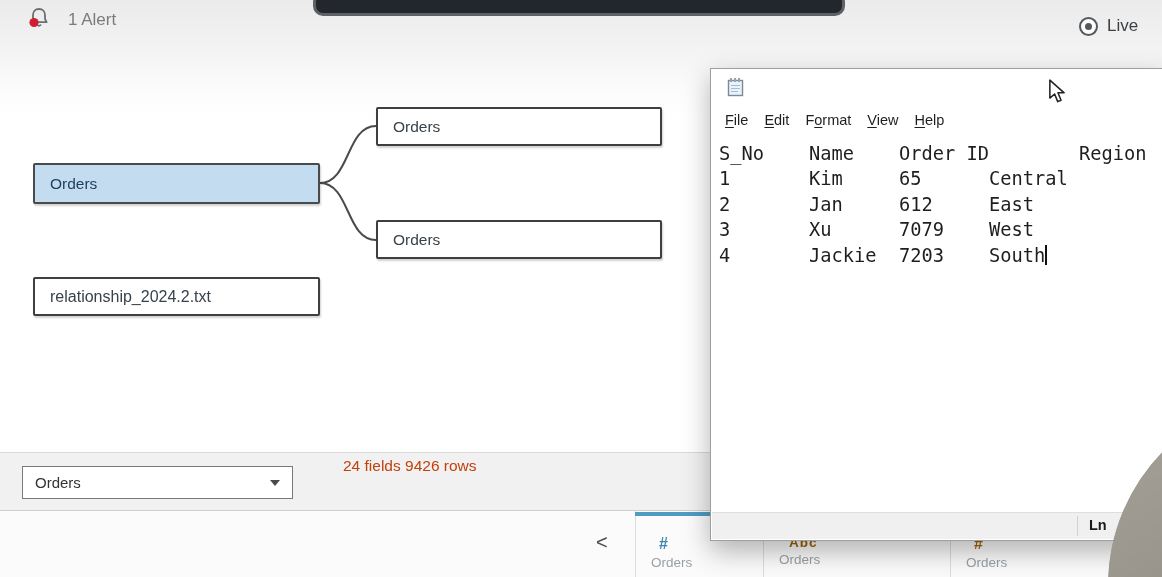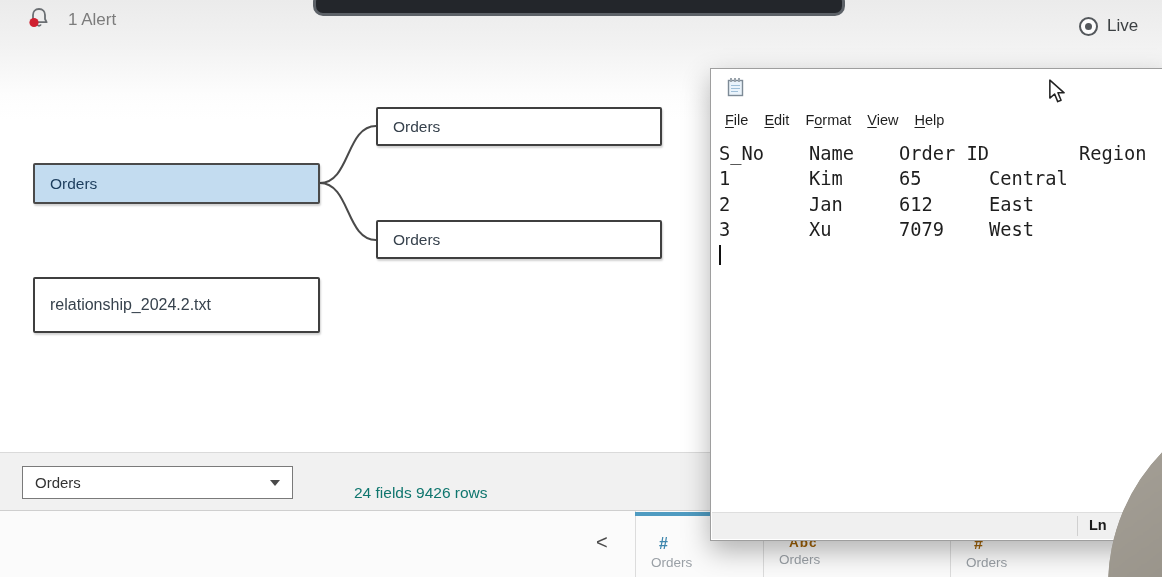--- a/index.html
+++ b/index.html
@@ -20,32 +20,32 @@
   .radio .dot{width:7px;height:7px;border-radius:50%;background:#54585c;}
   .live-label{font-size:17px;color:#3c4043;}
   
   .tbox{position:absolute;display:flex;align-items:center;font-size:15.5px;color:#37424d;
     background:#fff;border:2px solid #3f3f3f;border-radius:2px;
     box-shadow:1px 2px 2px rgba(0,0,0,0.18);padding-left:15px;box-sizing:border-box;z-index:2;}
   .tbox.primary{background:#c3dcf0;border-color:#4a4a4a;color:#1c3d5d;}
   .box-orders{left:33px;top:163px;width:287px;height:41px;}
   .box-returns{left:376px;top:107px;width:286px;height:39px;}
   .box-users{left:376px;top:220px;width:286px;height:39px;}
-  .box-file{left:33px;top:277px;width:287px;height:56px;font-size:16px;}
+  .box-file{left:33px;top:277px;width:287px;height:39px;font-size:16px;}
   .connectors{position:absolute;left:318px;top:105px;z-index:1;}
   
   .meta-bar{position:absolute;left:0;top:452px;width:1162px;height:59px;background:#f1f1f1;
     border-top:1px solid #dadada;border-bottom:1px solid #cfcfcf;box-sizing:border-box;z-index:2;}
   .table-select{position:absolute;left:22px;top:13px;width:271px;height:33px;background:#fff;
     border:1px solid #7a7a7a;box-sizing:border-box;display:flex;align-items:center;
     padding:0 12px;font-size:15px;color:#333;cursor:default;}
   .table-select .grow{flex:1;}
   .select-caret{width:0;height:0;border-left:5px solid transparent;border-right:5px solid transparent;
     border-top:6px solid #4a4a4a;}
-  .row-summary{position:absolute;left:343px;top:31px;font-size:15.5px;color:#0f766e;margin-left:11px;}
+  .row-summary{position:absolute;left:343px;top:4px;font-size:15.5px;color:#c2410c;}
   
   .grid-strip{position:absolute;left:0;top:511px;width:1162px;height:66px;background:#fbfbfb;z-index:2;}
   .col-sep{position:absolute;top:0;width:1px;height:66px;background:#dcdcdc;}
   .sel-line{position:absolute;left:635px;top:1px;width:128px;height:4px;background:#4f9bc1;}
   .chev{position:absolute;left:596px;top:20px;font-size:20px;color:#4b4b4b;}
   .gcol{position:absolute;top:0;height:66px;}
   .gcol .ticon{display:block;margin:24px 0 2px 24px;font-size:16px;font-weight:700;
     letter-spacing:1px;color:#a16207;}
   .gcol.selected .ticon{color:#3e86ad;}
   .gcol .glabel{display:block;margin-left:16px;font-size:13.5px;color:#9aa0a6;}
@@ -166,21 +166,21 @@
     <span class="mitem"><span></span><span class="mn">E</span><span>dit</span></span>
     <span class="mitem"><span>F</span><span class="mn">o</span><span>rmat</span></span>
     <span class="mitem"><span></span><span class="mn">V</span><span>iew</span></span>
     <span class="mitem"><span></span><span class="mn">H</span><span>elp</span></span>
   </div>
   <div class="np-body">
     <div class="np-line">S_No	Name	Order ID	Region</div>
     <div class="np-line">1	Kim	65	Central</div>
     <div class="np-line">2	Jan	612	East</div>
     <div class="np-line">3	Xu	7079	West</div>
-    <div class="np-line"><span class="caret"></span></div>
+    <div class="np-line"><span>4	Jackie	7203	South</span><span class="caret"></span></div>
   </div>
   <div class="np-status">
     <div class="sep"></div>
     <div class="ln">Ln</div>
   </div>
 </div>
 
 <div class="cursor">
   <svg width="18" height="25" viewBox="0 0 14 21">
     <path d="M1,1 L1,16 L5,12.6 L7.6,19 L10.4,17.8 L7.8,11.6 L13,11.6 Z" fill="#ffffff" stroke="#222" stroke-width="1.3" stroke-linejoin="round"></path>

